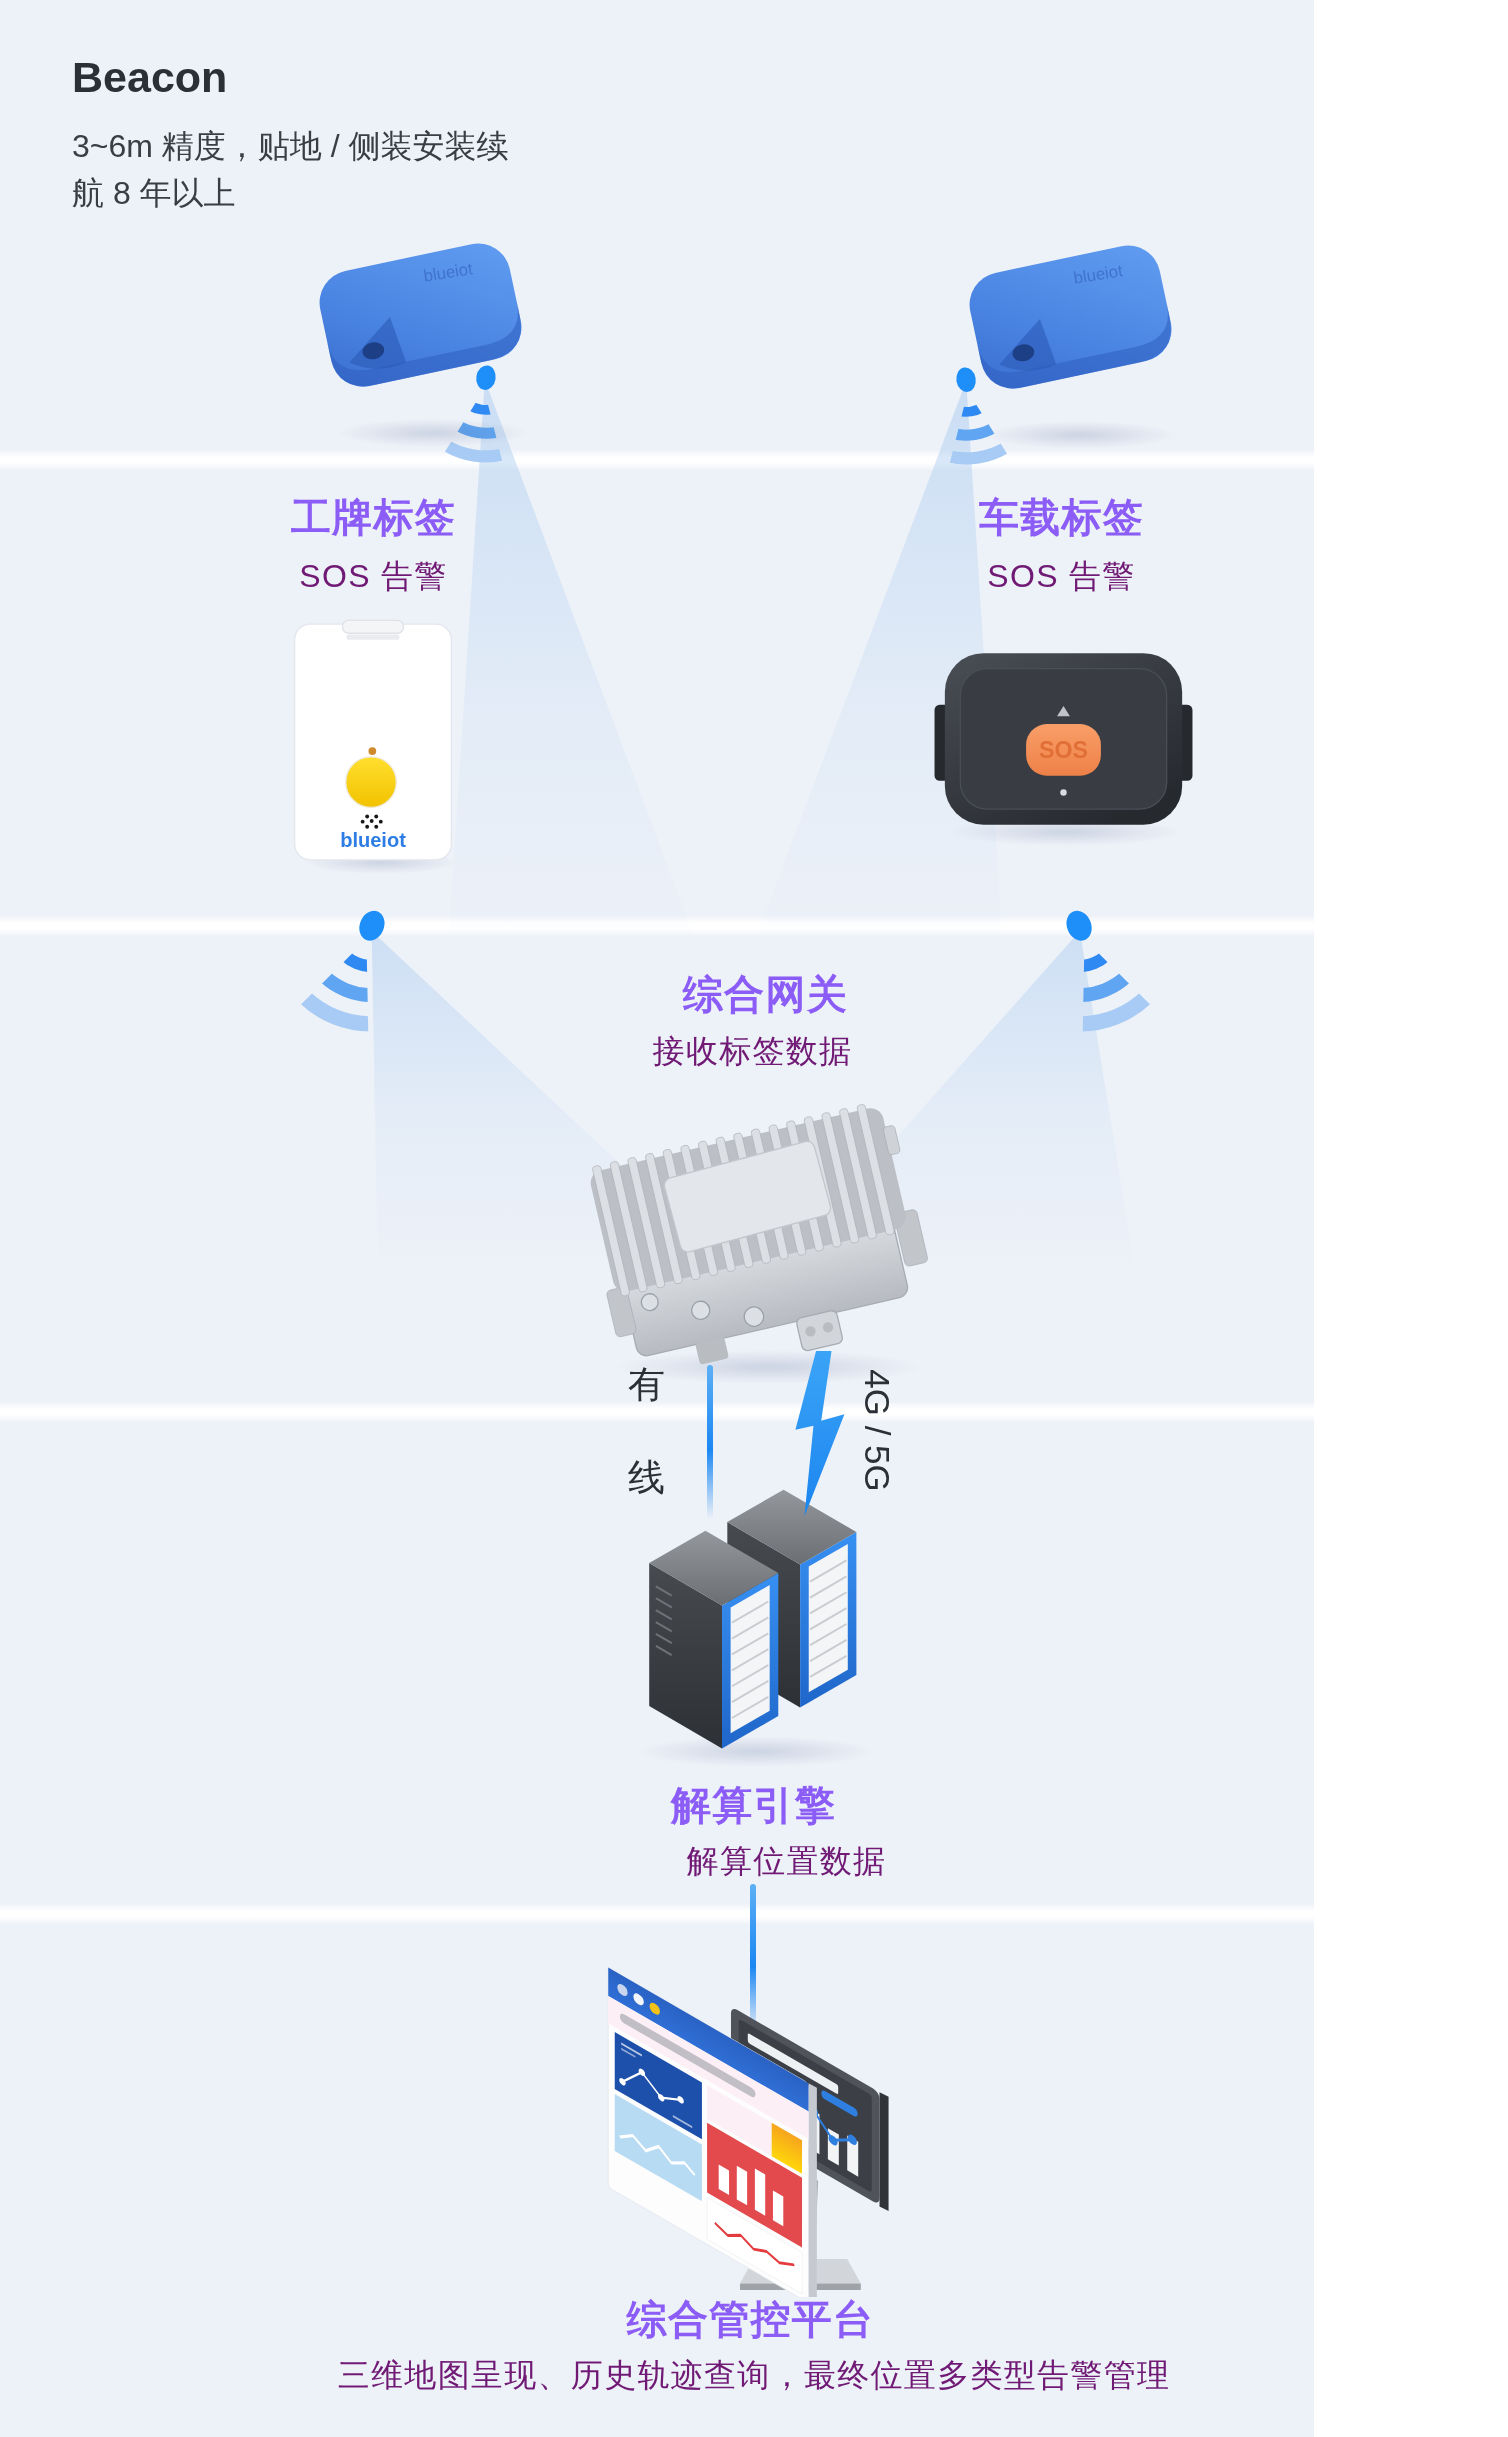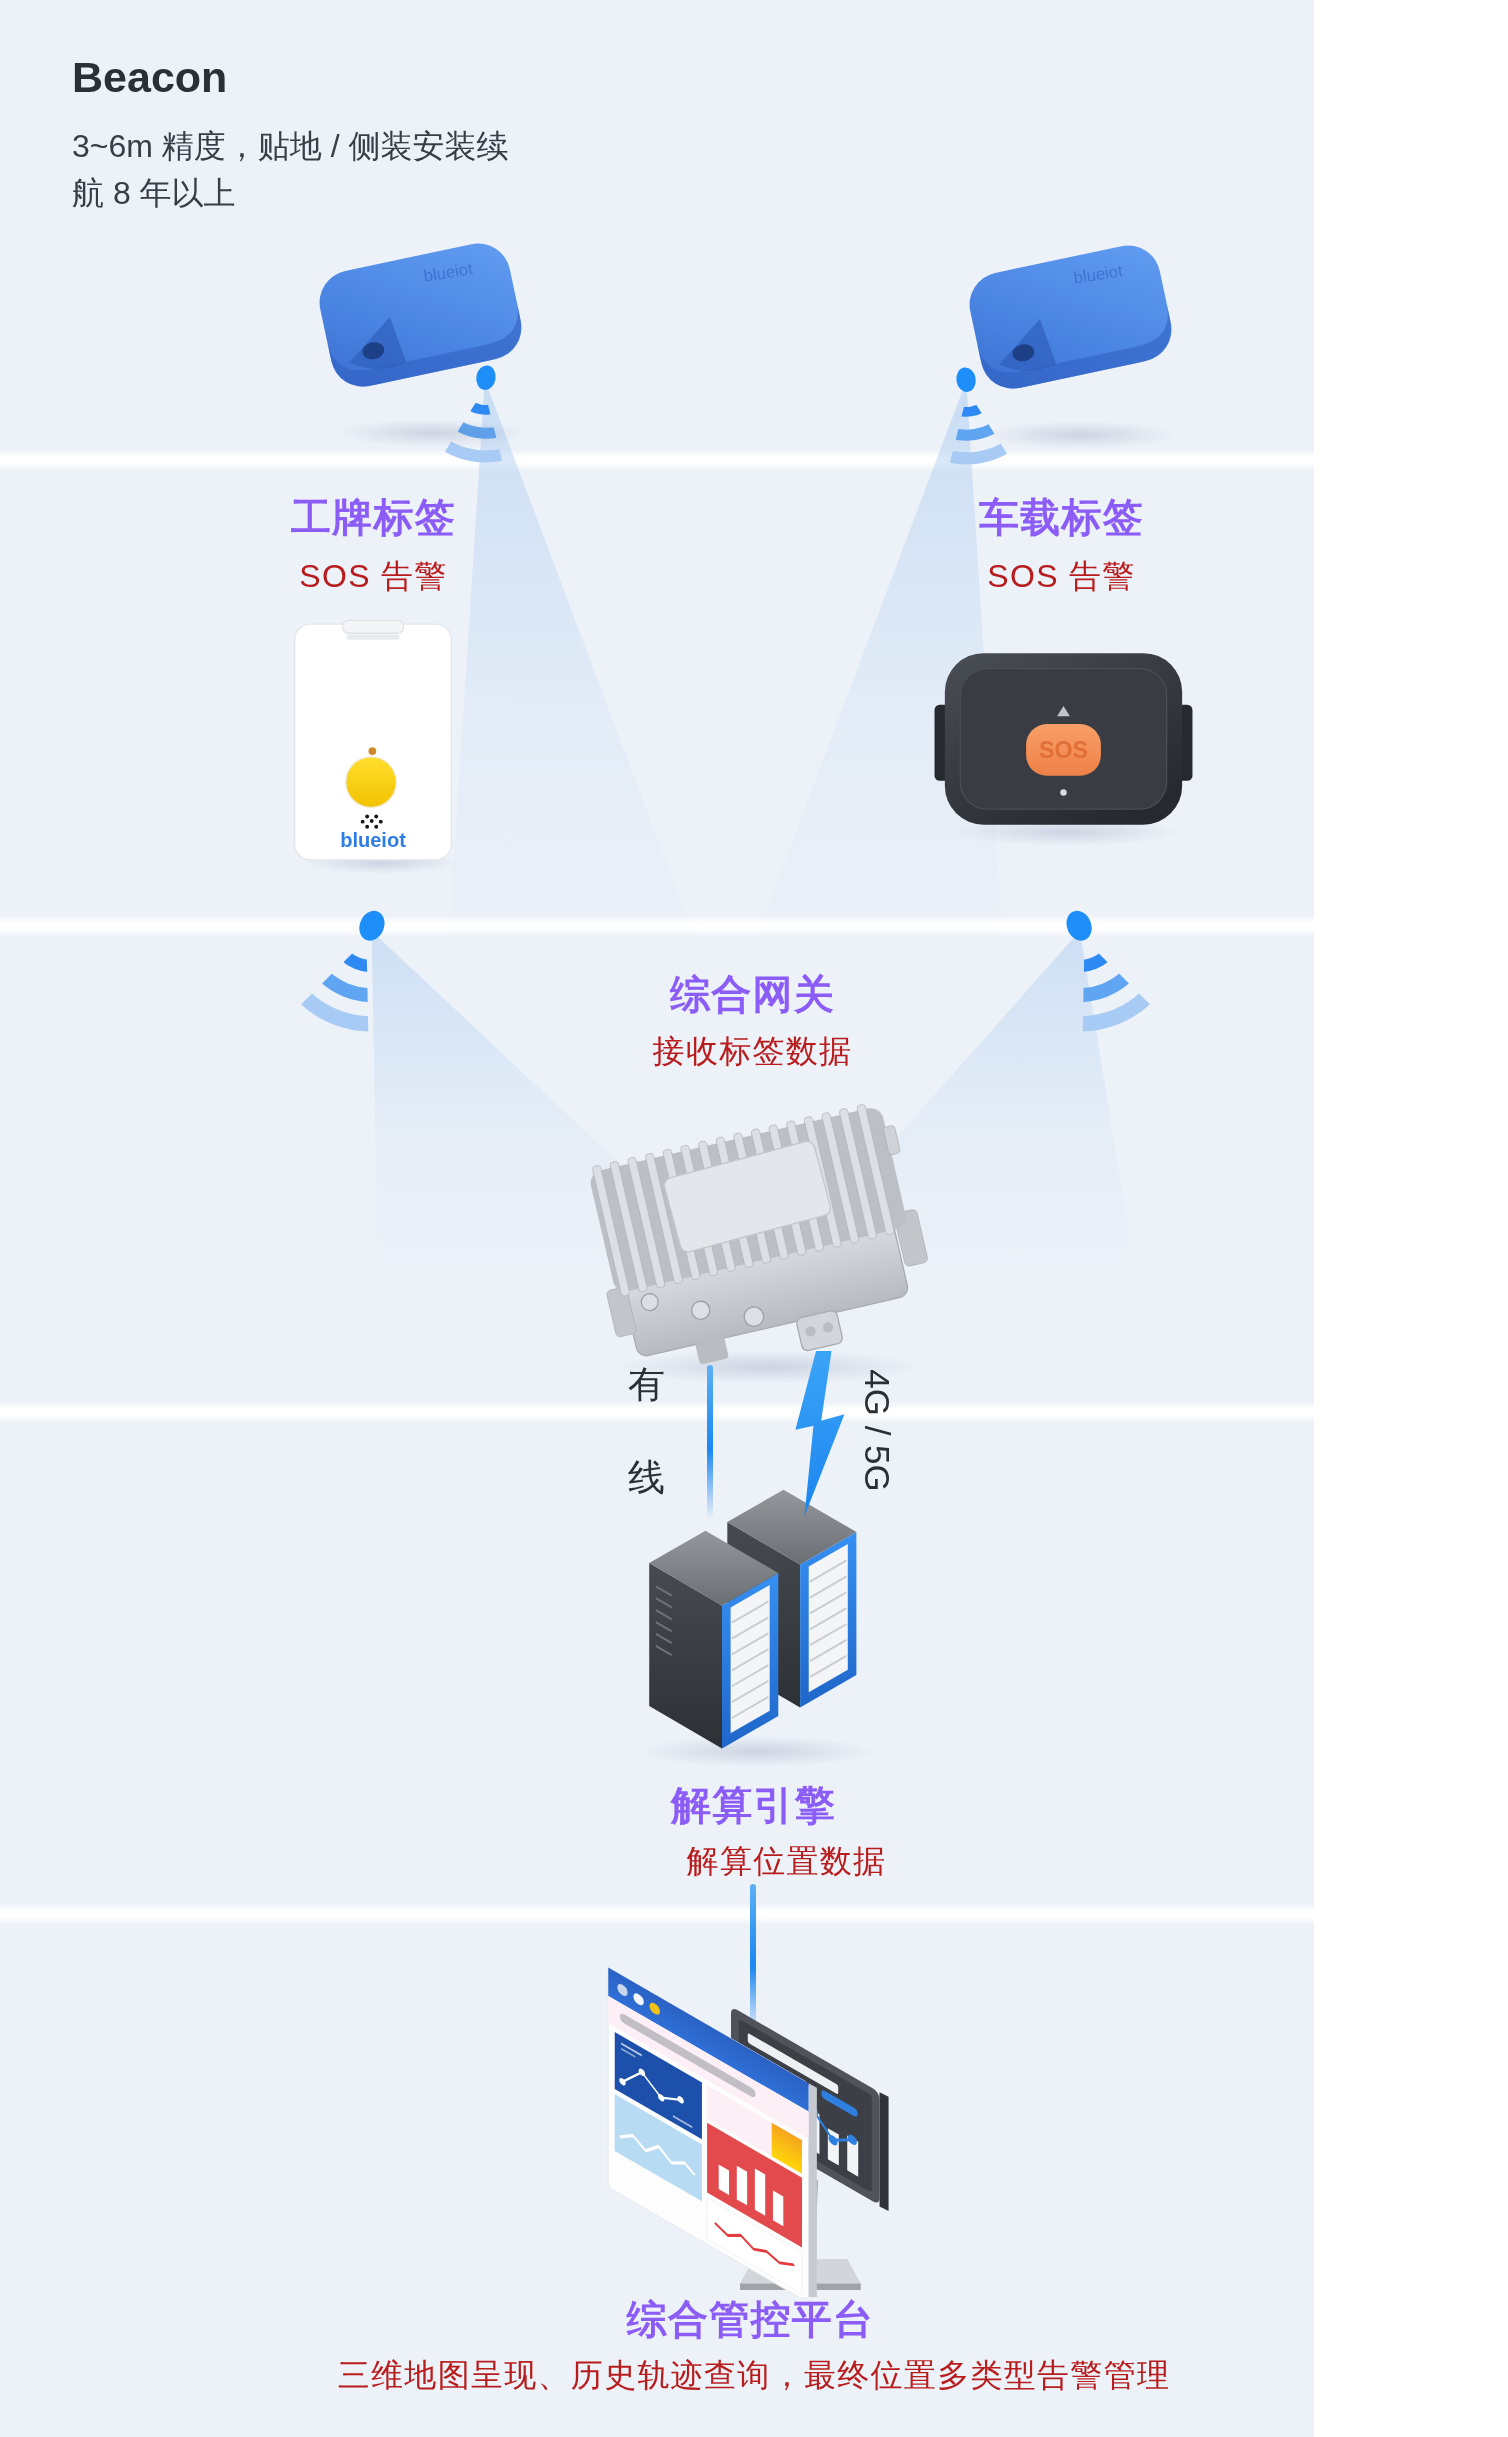--- a/index.html
+++ b/index.html
@@ -2,21 +2,21 @@
 <html style="font-size:10.3px"><head>
 <meta charset="utf-8">
 <style>
   html,body{margin:0;padding:0;}
   #canvas{position:relative;width:1314px;height:2438px;background:#edf1f8;overflow:hidden;
           font-family:"Liberation Sans","DejaVu Sans",sans-serif;}
   .band{position:absolute;left:0;width:1509px;height:22px;z-index:1;
         background:linear-gradient(to bottom,rgba(255,255,255,0),#ffffff 38%,#ffffff 62%,rgba(255,255,255,0));}
   .txt{position:absolute;z-index:6;text-align:center;white-space:nowrap;}
   .title-bold{font-weight:700;font-size:40px;color:#8b5cf6;letter-spacing:1.3px;}
-  .subtitle{font-weight:400;font-size:32px;color:#b91c1c;letter-spacing:1.3px;}
+  .subtitle{font-weight:400;font-size:32px;color:#701a75;letter-spacing:1.3px;}
   .hdr-title{position:absolute;left:72px;top:53px;font-size:43px;font-weight:700;color:#2b3036;z-index:6;}
   .hdr-sub{position:absolute;left:72px;top:123px;font-size:32px;line-height:47px;color:#383e45;z-index:6;white-space:nowrap;}
   .cone{position:absolute;z-index:2;}
   .wifi{position:absolute;z-index:3;}
   .dev{position:absolute;z-index:4;}
   .shadow{position:absolute;z-index:3;background:radial-gradient(ellipse at center,rgba(90,110,150,0.22),rgba(90,110,150,0) 70%);}
   .vline{position:absolute;width:5.8px;border-radius:3.2px;z-index:4;
          background:linear-gradient(to bottom,#5db0f5 0%,#1b87f2 55%,rgba(80,170,246,0) 100%);}
   .wired-char{position:absolute;font-size:37px;color:#2b3036;z-index:6;}
   .wireless{position:absolute;left:787px;top:1411px;width:181px;height:39px;line-height:39px;
@@ -203,21 +203,21 @@
     <rect x="372" y="88" width="28" height="118" rx="8" fill="#26292d"></rect>
     <rect x="16" y="8" width="368" height="266" rx="60" fill="url(#gVehicle)"></rect>
     <rect x="40" y="32" width="320" height="218" rx="42" fill="#393d43" stroke="#4a4e55" stroke-width="2"></rect>
     <polygon points="200,90 190,106 210,106" fill="#cfd3d8" opacity="0.9"></polygon>
     <rect x="142" y="118" width="116" height="80" rx="32" fill="url(#gBtnO)"></rect>
     <text x="200" y="170" font-size="36" font-weight="700" fill="#df6c33" text-anchor="middle" opacity="0.9">SOS</text>
     <circle cx="200" cy="224" r="5" fill="#d8dbe0"></circle>
   </svg>
 </div>
 
-<div class="txt title-bold" style="left:623px;top:967px;width:259px;">综合网关</div>
+<div class="txt title-bold" style="left:589px;top:967px;width:259px;text-align:right;">综合网关</div>
 <div class="txt subtitle" style="left:623px;top:1030px;width:259px;">接收标签数据</div>
 
 <div class="shadow" style="left:614px;top:1350px;width:310px;height:34px;"></div>
 <div class="dev" style="left:575px;top:1081px;">
   <svg width="375" height="304" viewBox="0 0 580 470">
     <g transform="rotate(-13 290 235)">
       <rect x="60" y="258" width="430" height="122" rx="16" fill="url(#gMetal)" stroke="#a7abb1" stroke-width="2"></rect>
       <rect x="34" y="268" width="32" height="74" rx="7" fill="#c2c6cb" stroke="#a7abb1"></rect>
       <rect x="494" y="252" width="36" height="84" rx="7" fill="#c2c6cb" stroke="#a7abb1"></rect>
       <rect x="48" y="84" width="464" height="192" rx="20" fill="#bcc0c6"></rect>

